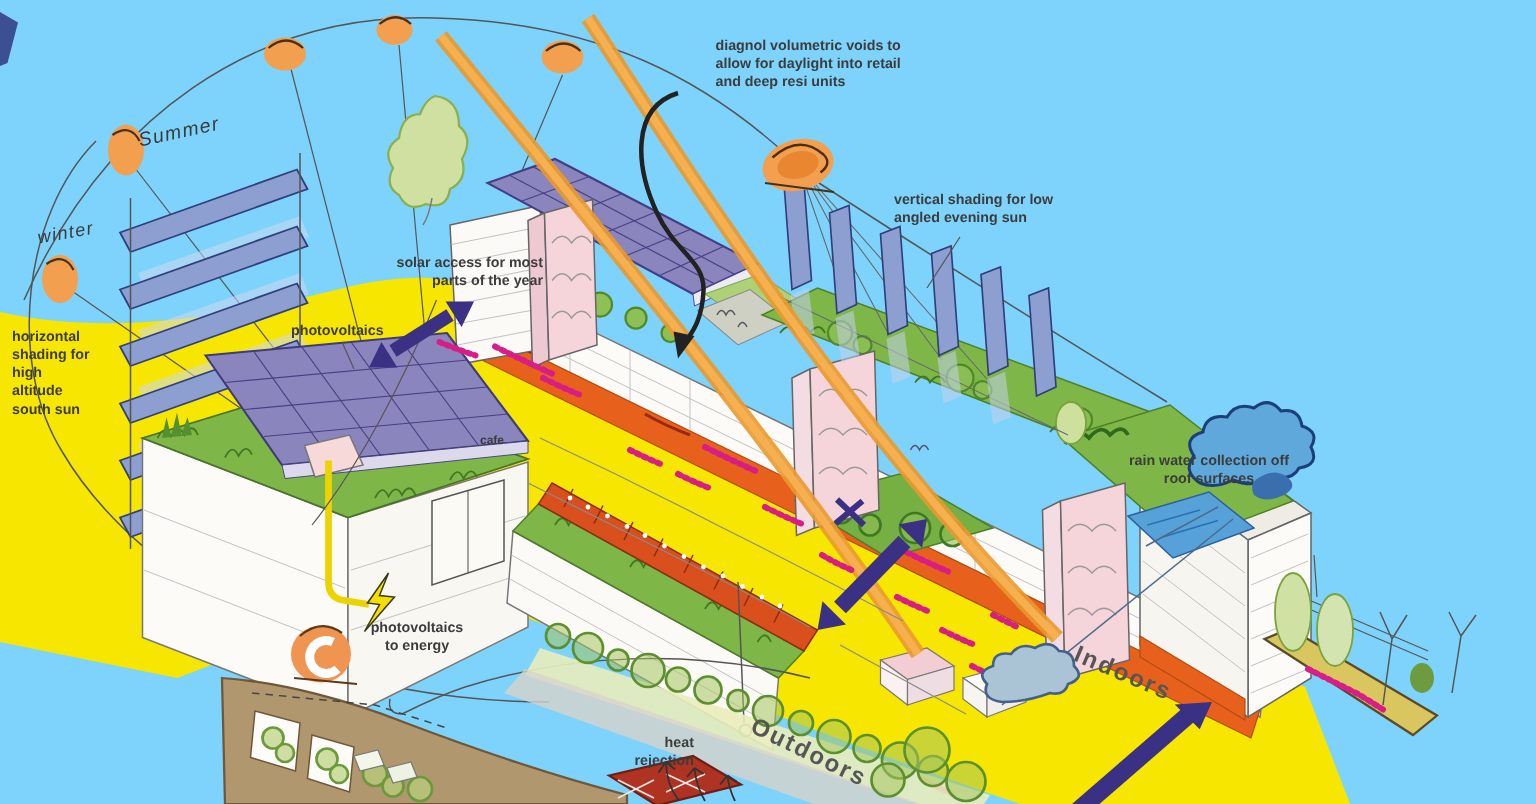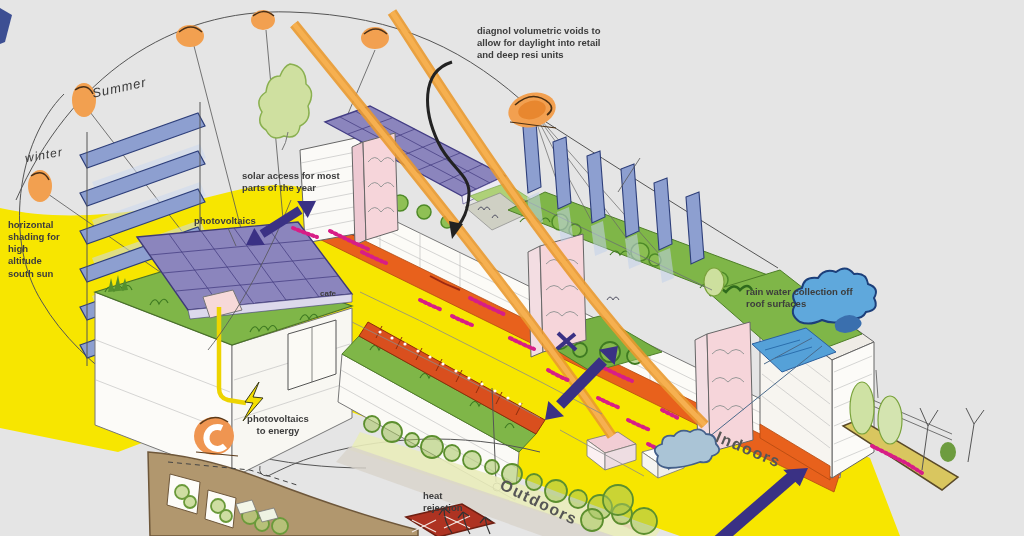--- a/index.html
+++ b/index.html
@@ -1,16 +1,16 @@
 <!DOCTYPE html>
 <html><head>
 <meta charset="utf-8">
 <style>
   html,body{margin:0;padding:0;background:#fff;}
-  .stage{position:relative;width:1024px;height:536px;overflow:hidden;background:#e5e5e5;
+  .stage{position:relative;width:1024px;height:536px;overflow:hidden;background:#7dd3fc;
          font-family:"Liberation Sans",sans-serif;}
   .stage svg{position:absolute;left:0;top:0;}
   .lbl{position:absolute;color:#3c3c3c;font-size:9.5px;line-height:1.28;font-weight:600;
        white-space:pre-line;pointer-events:none;}
   .lbl.right{text-align:left;}
   .lbl.center{text-align:center;}
   .hand{font-style:italic;font-weight:400;color:#3a3a3a;letter-spacing:1px;}
   .zone{position:absolute;color:#565656;font-size:16px;font-weight:700;letter-spacing:1.5px;
         transform-origin:left top;pointer-events:none;}
 </style>
@@ -512,32 +512,34 @@
     <g stroke="#3a3184" stroke-width="4">
       <path d="M558,333 L576,350"></path>
           <path d="M575,334 L557,349"></path>
     </g>
   </g>
 </svg>
 
   <div class="lbl" style="left:477px;top:25px;width:150px;">diagnol volumetric voids to
 allow for daylight into retail
 and deep resi units</div>
-  <div class="lbl" style="left:242px;top:170px;width:120px;">solar access for most
+  <div class="lbl" style="left:596px;top:128px;width:130px;">vertical shading for low
+angled evening sun</div>
+  <div class="lbl" style="left:242px;top:170px;width:120px;text-align:right;">solar access for most
 parts of the year</div>
   <div class="lbl" style="left:194px;top:215px;">photovoltaics</div>
   <div class="lbl right" style="left:8px;top:219px;width:78px;">horizontal
 shading for
 high
 altitude
 south sun</div>
   <div class="lbl center" style="left:240px;top:413px;width:76px;">photovoltaics
 to energy</div>
-  <div class="lbl" style="left:746px;top:286px;width:120px;">rain water collection off
+  <div class="lbl" style="left:746px;top:302px;width:120px;text-align:center;">rain water collection off
 roof surfaces</div>
-  <div class="lbl" style="left:423px;top:490px;">heat
+  <div class="lbl" style="left:423px;top:490px;text-align:right;">heat
 rejection</div>
   <div class="lbl" style="left:320px;top:241px;font-size:8px;margin-top:48px;">cafe</div>
   <div class="lbl hand" style="left:92px;top:80px;font-size:13px;transform:rotate(-12deg);">Summer</div>
   <div class="lbl hand" style="left:25px;top:148px;font-size:12px;transform:rotate(-10deg);">winter</div>
   <div class="zone" style="left:720px;top:428px;transform:rotate(23deg);">Indoors</div>
   <div class="zone" style="left:505px;top:476px;transform:rotate(26deg);">Outdoors</div>
 </div>
 
 </body></html>

